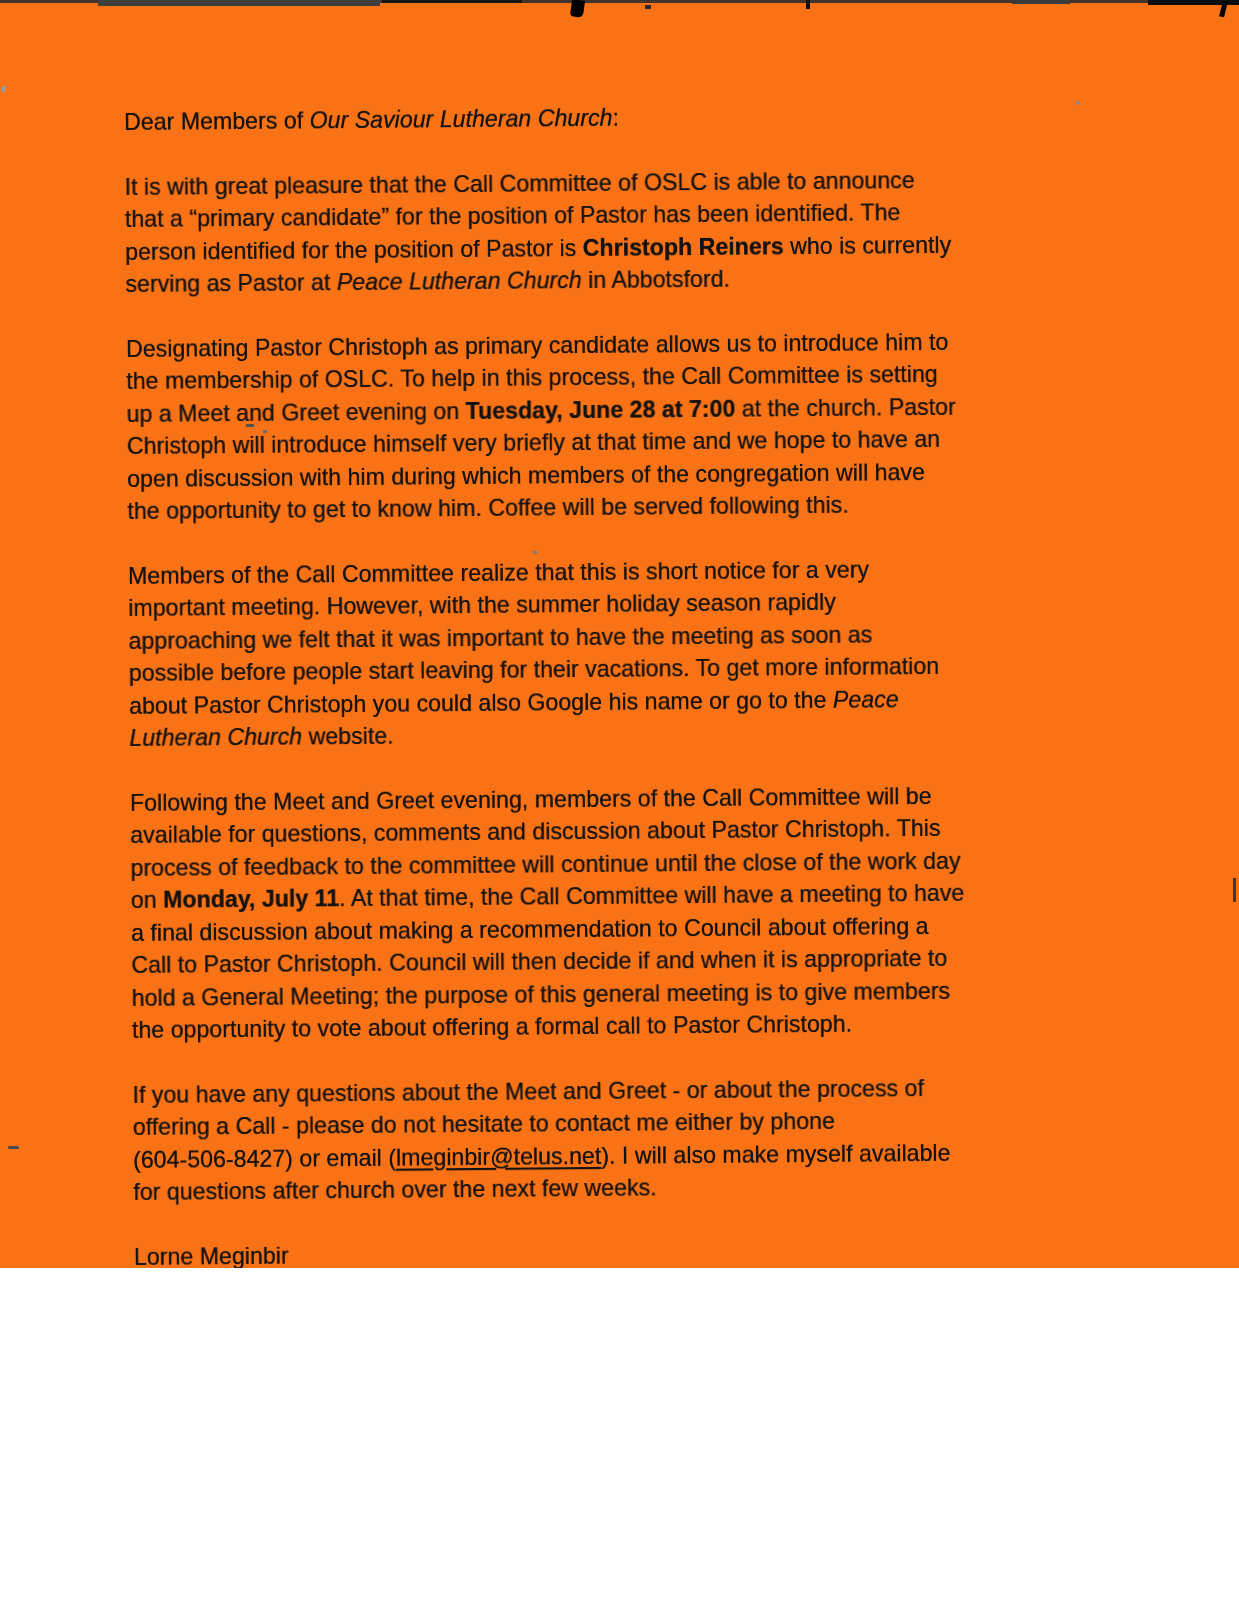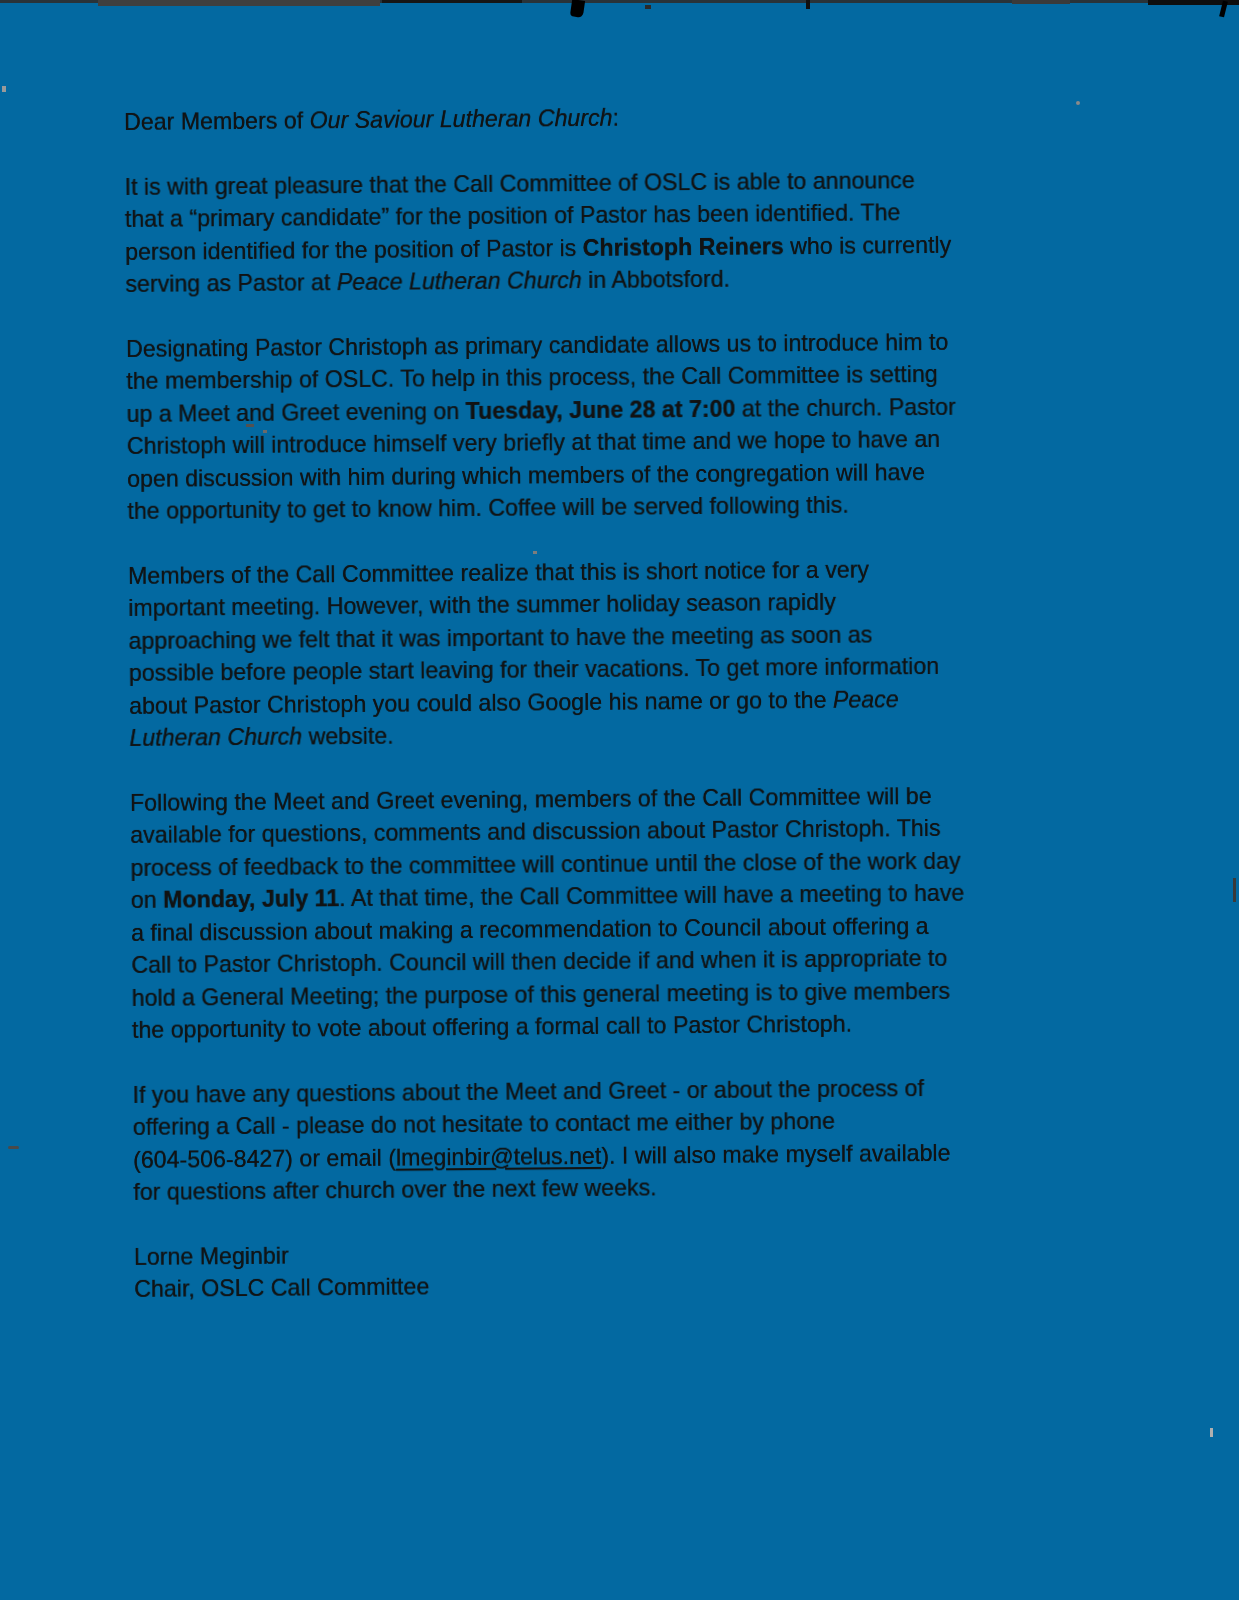--- a/index.html
+++ b/index.html
@@ -1,20 +1,20 @@
 <!DOCTYPE html>
 <html><head>
 <meta charset="utf-8">
 <style>
   html, body { margin: 0; padding: 0; background: #ffffff; }
   .page {
     position: relative;
     width: 1239px;
-    height: 1600px;
-    background: #0369a1;
+    height: 1268px;
+    background: #f97316;
     overflow: hidden;
     font-family: "Liberation Sans", sans-serif;
   }
   
   .letter {
     position: absolute;
     left: 128px;
     top: 106px;
     width: 1020px;
     font-size: 23.2px;

